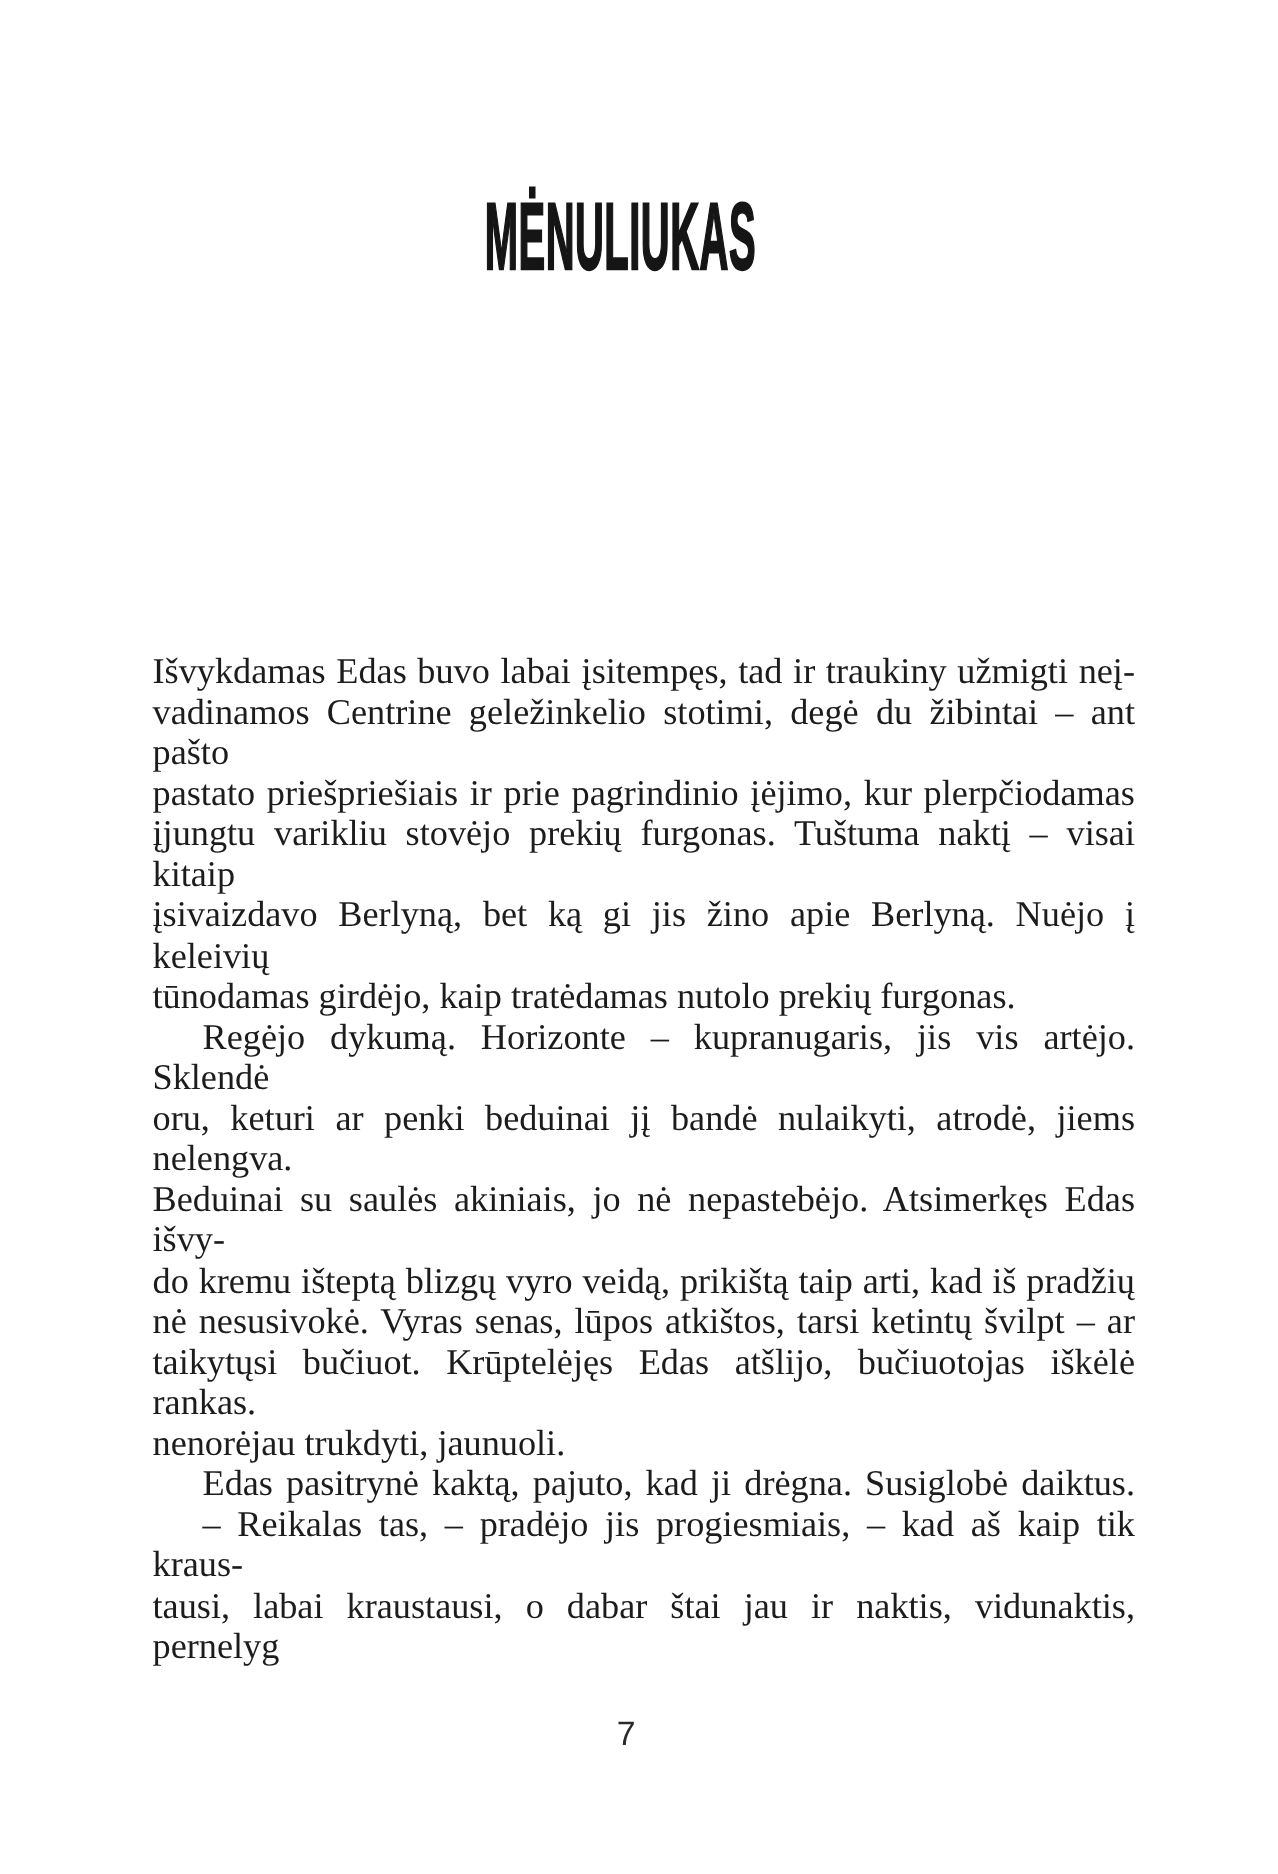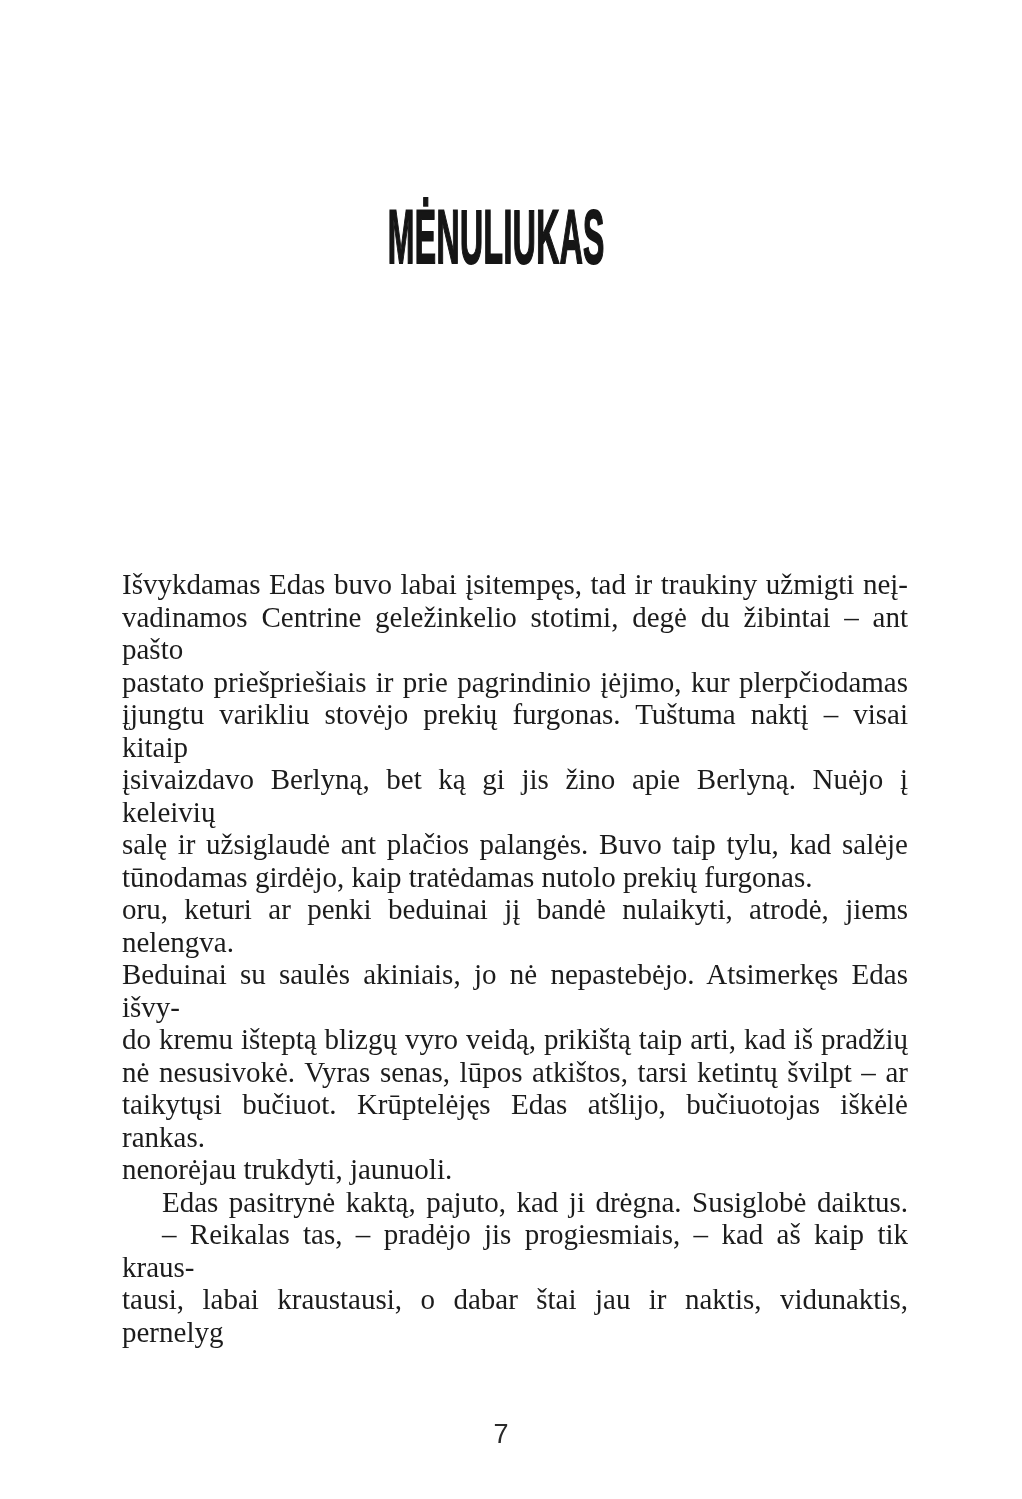--- a/index.html
+++ b/index.html
@@ -7,21 +7,20 @@
     padding: 0;
     background: #ffffff;
   }
   .page {
     position: relative;
     width: 1022px;
     height: 1427px;
     background: #ffffff;
     overflow: hidden;
     font-family: "Liberation Serif", serif;
-    margin-top: 47px;
   }
   .chapter-title {
     position: absolute;
     top: 150px;
     left: 0;
     right: 30px;
     height: 84px;
     text-align: center;
     white-space: nowrap;
   }
@@ -83,24 +82,24 @@
     <span class="title-inner">MĖNULIUKAS</span>
   </div>
 
   <div class="text-block">
       <div class="paragraph">
         <div class="text-line">Išvykdamas Edas buvo labai įsitempęs, tad ir traukiny užmigti neį-</div>
         <div class="text-line">vadinamos Centrine geležinkelio stotimi, degė du žibintai – ant pašto</div>
         <div class="text-line">pastato priešpriešiais ir prie pagrindinio įėjimo, kur plerpčiodamas</div>
         <div class="text-line">įjungtu varikliu stovėjo prekių furgonas. Tuštuma naktį – visai kitaip</div>
         <div class="text-line">įsivaizdavo Berlyną, bet ką gi jis žino apie Berlyną. Nuėjo į keleivių</div>
-        <div class="text-line">salę ir užsiglaudė ant plačios palangės. Buvo taip tylu, kad salėje</div>
         <div class="text-line last-line">tūnodamas girdėjo, kaip tratėdamas nutolo prekių furgonas.</div>
       </div>
       <div class="paragraph">
+        <div class="text-line first-indent">Regėjo dykumą. Horizonte – kupranugaris, jis vis artėjo. Sklendė</div>
         <div class="text-line">oru, keturi ar penki beduinai jį bandė nulaikyti, atrodė, jiems nelengva.</div>
         <div class="text-line">Beduinai su saulės akiniais, jo nė nepastebėjo. Atsimerkęs Edas išvy-</div>
         <div class="text-line">do kremu išteptą blizgų vyro veidą, prikištą taip arti, kad iš pradžių</div>
         <div class="text-line">nė nesusivokė. Vyras senas, lūpos atkištos, tarsi ketintų švilpt – ar</div>
         <div class="text-line last-line">taikytųsi bučiuot. Krūptelėjęs Edas atšlijo, bučiuotojas iškėlė rankas.</div>
       </div>
       <div class="paragraph">
         <div class="text-line last-line">nenorėjau trukdyti, jaunuoli.</div>
       </div>
       <div class="paragraph">

